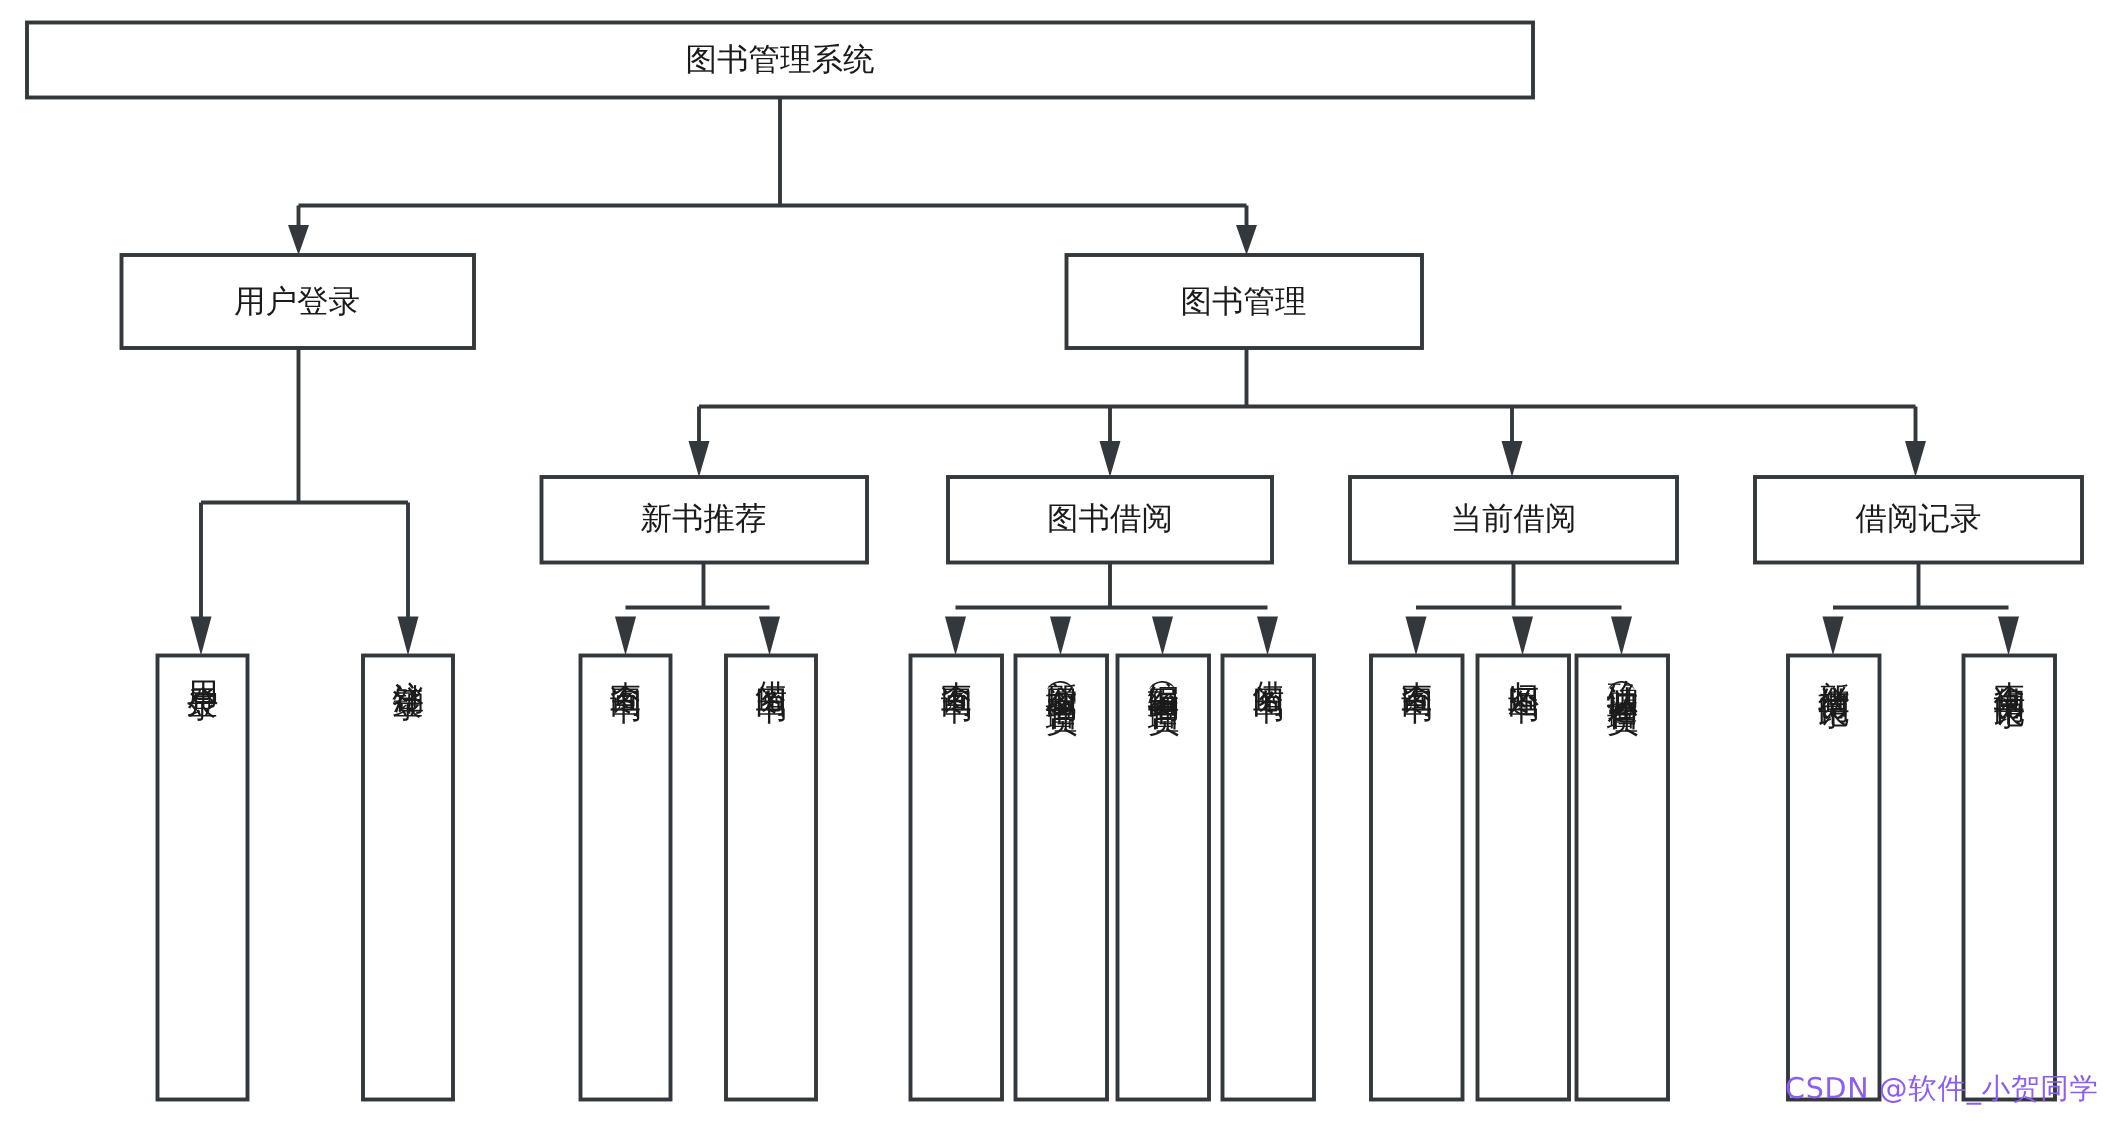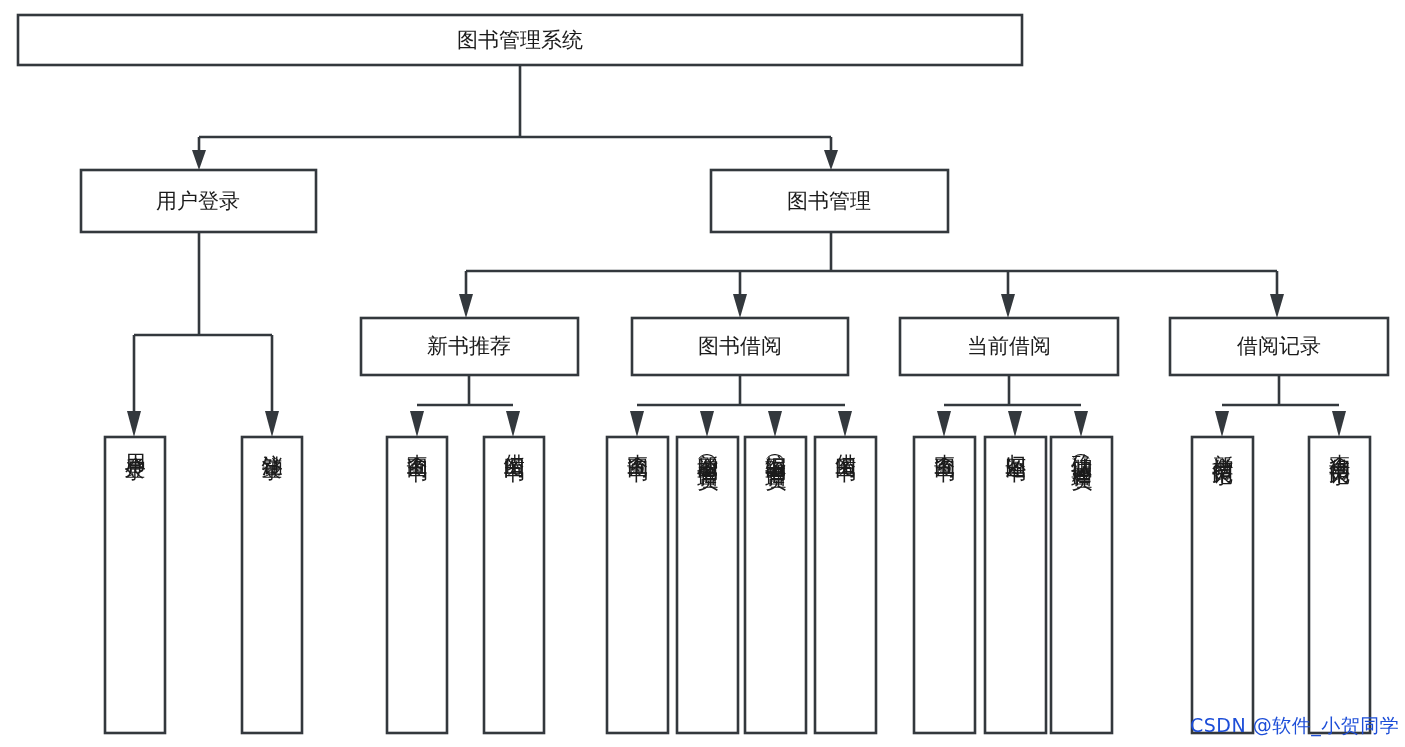--- a/index.html
+++ b/index.html
@@ -62,21 +62,21 @@
     white-space: nowrap;
     pointer-events: none;
     display: flex;
     align-items: center;
     justify-content: flex-start;
   }
   .watermark {
     position: absolute;
     font-family: "DejaVu Sans", "Liberation Sans", sans-serif;
     font-size: 19px;
-    color: #1d4ed8;
+    color: #8b5cf6;
     white-space: nowrap;
     letter-spacing: 0.5px;
   }
 </style>
 </head>
 <body>
 
 <div id="diagram-root">
 
   <svg id="diagram-svg" viewBox="0 0 1405 747">

